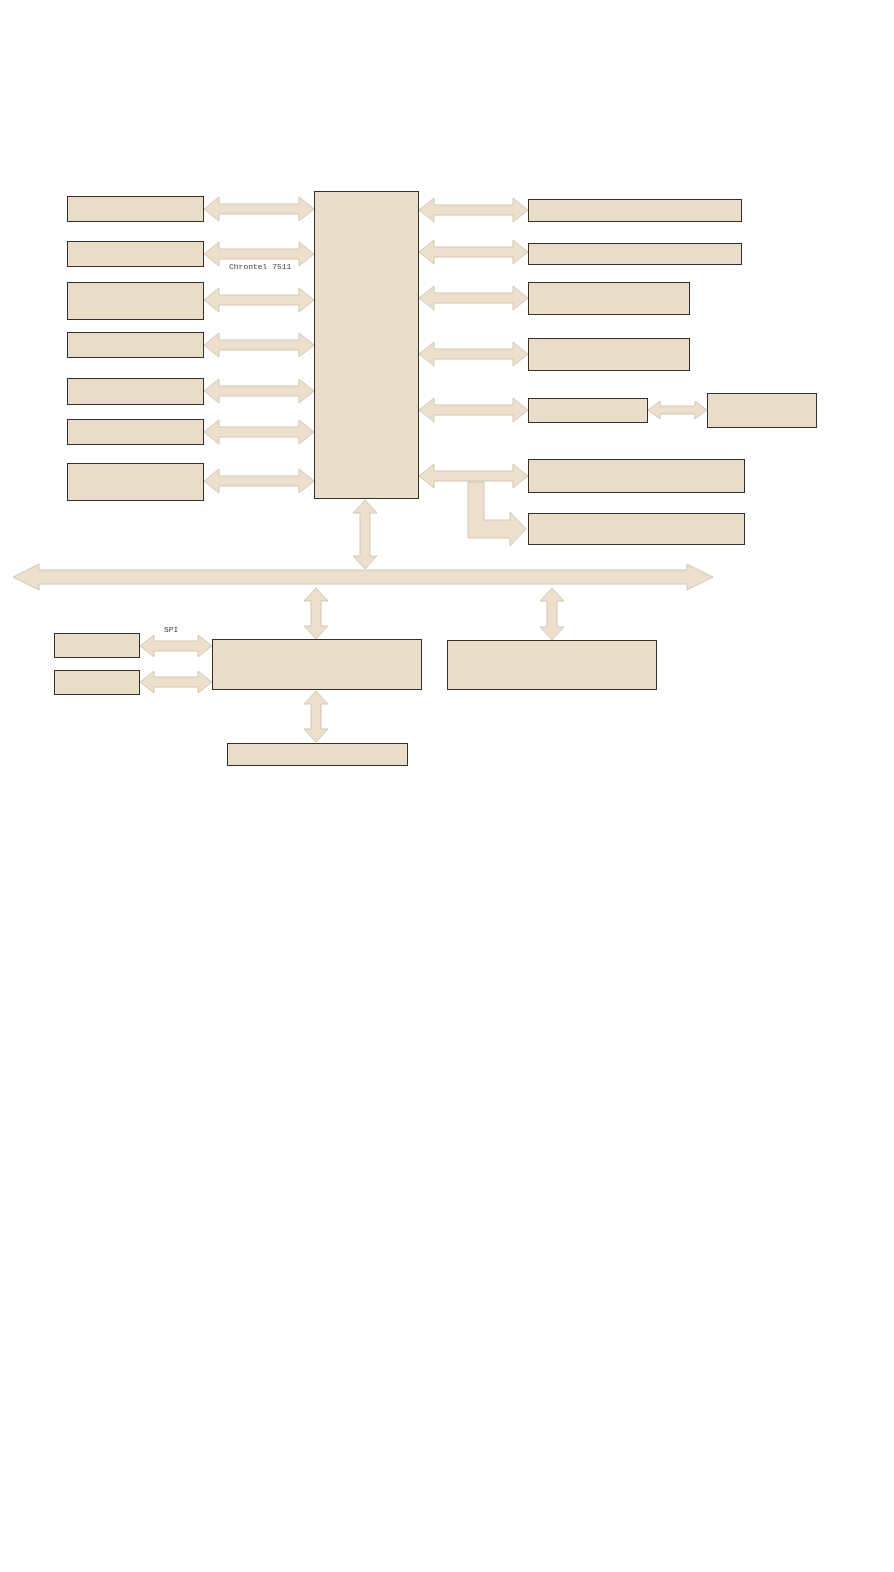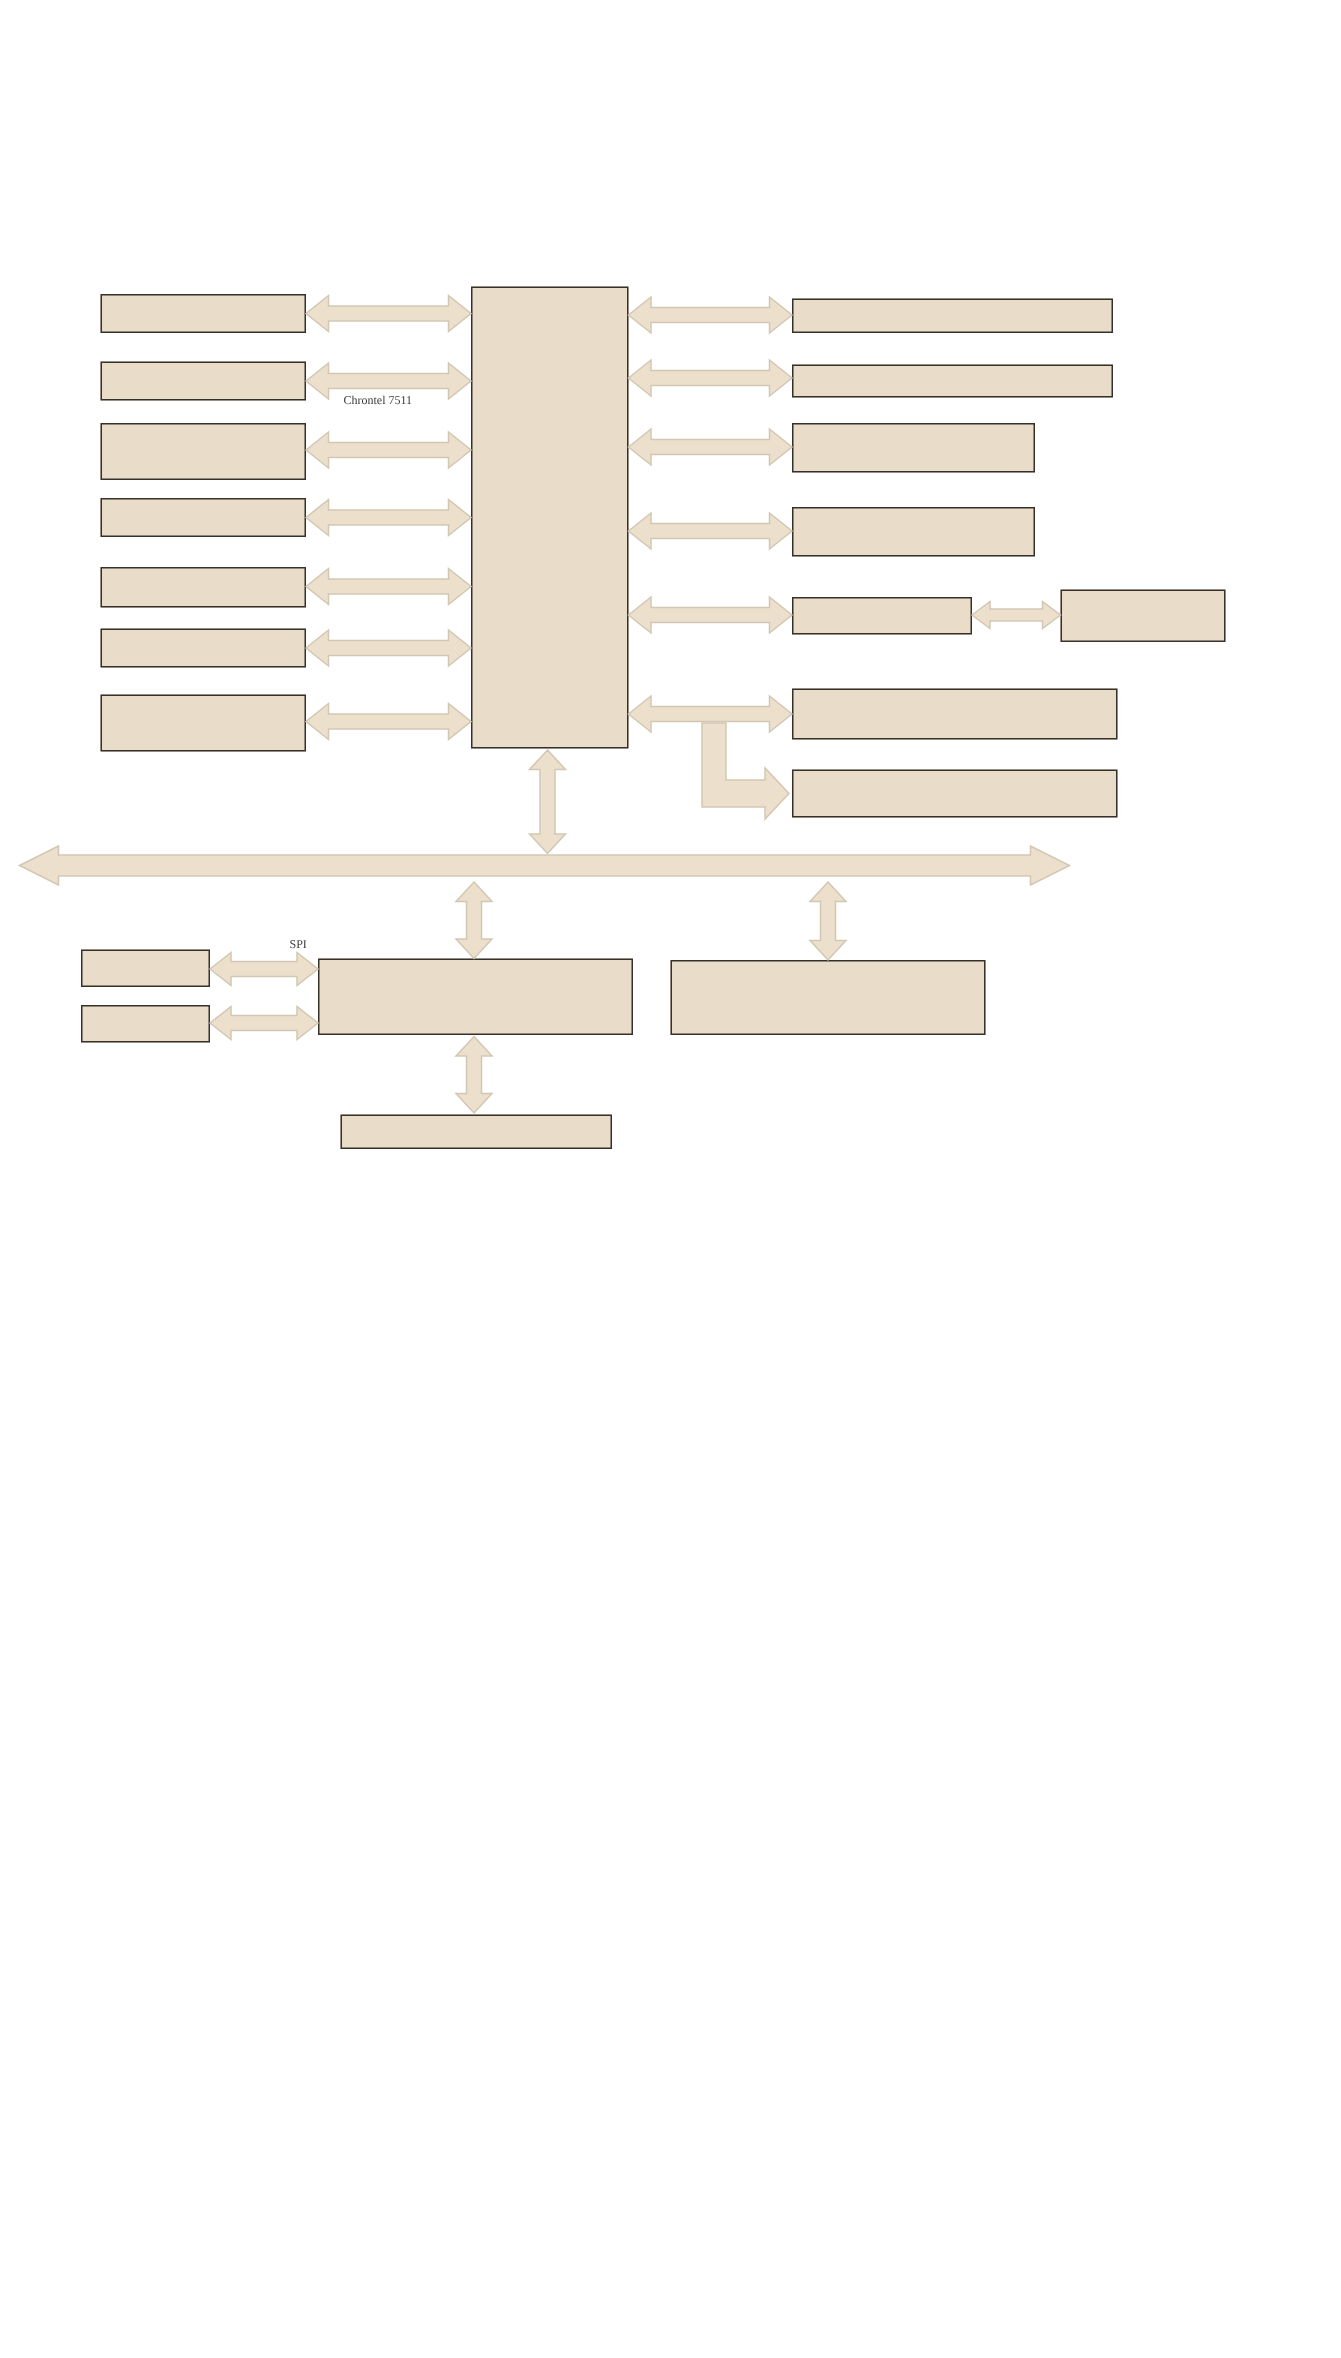--- a/index.html
+++ b/index.html
@@ -1,19 +1,19 @@
 <!DOCTYPE html>
 <html style="--page-bg: #ffffff; --block-fill: #e9dcc9; --block-border: #36302a; --arrow-fill: #ece0cd; --arrow-stroke: #d2c7b3; --accent-line: #7b2be2; --caption: #000000; --annotation: #3c3c3c;"><head>
 <meta charset="utf-8">
 <style>
   html,body{margin:0;padding:0;background:#fff;}
   #canvas{
     position:relative;width:822px;height:1572px;overflow:hidden;
     background:var(--page-bg,#fff);
-    font-family:Liberation Serif, serif;
+    font-family:Liberation Mono, monospace;
   }
   .box{
     position:absolute;box-sizing:border-box;
     background:var(--block-fill,#e9dcc9);
     border:1.5px solid var(--block-border,#36302a);
   }
   svg.arrow{position:absolute;overflow:visible;display:block;}
   svg.arrow polygon{
     fill:var(--arrow-fill,#ece0cd);
     stroke:var(--arrow-stroke,#d2c7b3);
@@ -131,18 +131,18 @@
     </svg>
   <svg class="arrow" style="left:140px;top:669px;" width="72" height="26">
       <polygon points="0,13 14,2 14,8 58,8 58,2 72,13 58,24 58,18 14,18 14,24"></polygon>
     </svg>
 
   <svg class="arrow" style="left:303px;top:691px;" width="26" height="51">
       <polygon points="13,0 25,13 18,13 18,38 25,38 13,51 1,38 8,38 8,13 1,13"></polygon>
     </svg>
 
   <div class="annotation" style="left:229px;top:262px;">Chrontel 7511</div>
-  <div class="annotation" style="left:164px;top:625px;margin-left:29px;">SPI</div>
+  <div class="annotation" style="left:164px;top:625px;">SPI</div>
 
 
   <div class="accent-rule"></div>
 
 </div>
 
 </body></html>

